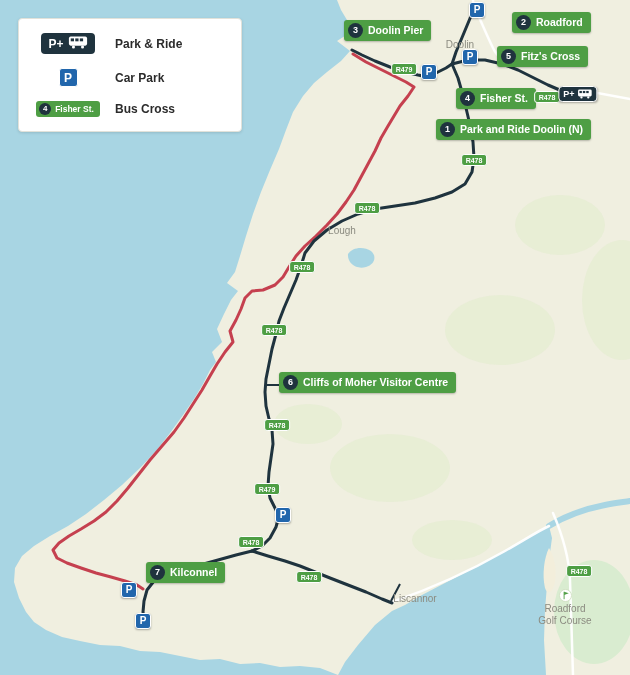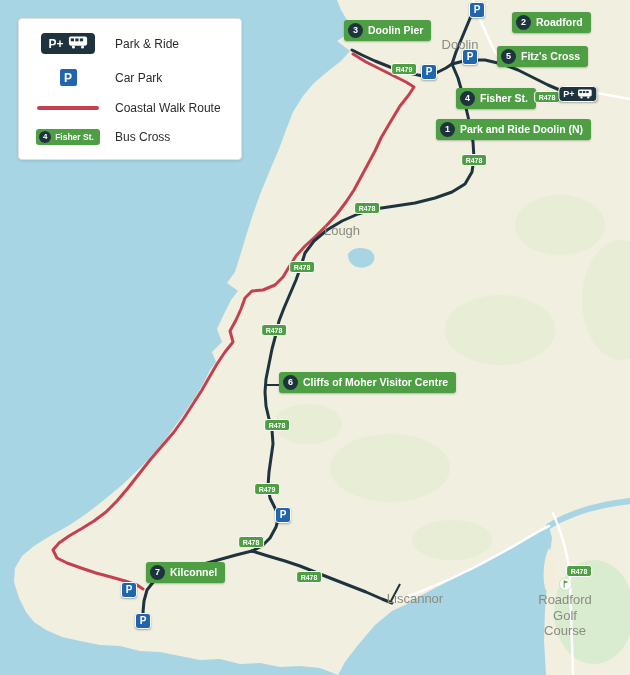--- a/index.html
+++ b/index.html
@@ -42,28 +42,28 @@
     font-weight:bold;font-size:10px;display:flex;align-items:center;justify-content:center;
     box-shadow:0 1px 2px rgba(0,0,0,.3);line-height:1;}
   .p-icon.legend-p{position:static;transform:none;width:17px;height:17px;font-size:12px;box-shadow:none;}
 
   .pr-chip{display:inline-flex;align-items:center;gap:4px;background:var(--route-bus,#1f333e);
     border-radius:4px;padding:3px 7px;color:#fff;font-weight:bold;font-size:12px;line-height:1;}
   .pr-map{position:absolute;transform:translate(-50%,-50%);border:1.5px solid #fff;font-size:9px;
     padding:2px 4px;gap:3px;box-shadow:0 1px 2px rgba(0,0,0,.3);}
 
   .place{position:absolute;transform:translate(-50%,-50%);color:var(--place-text,#8b8b80);
-    font-size:13px;text-align:center;line-height:1.2;white-space:nowrap;}
+    font-size:10px;text-align:center;line-height:1.2;white-space:nowrap;}
 
   .legend{position:absolute;left:18px;top:18px;width:224px;background:#fff;
     border:1px solid #e2e2da;border-radius:4px;padding:14px 12px;box-sizing:border-box;
     display:flex;flex-direction:column;gap:14px;box-shadow:0 1px 3px rgba(0,0,0,.12);}
   .legend-row{display:flex;align-items:center;gap:10px;}
   .legend-key{flex:0 0 74px;display:flex;justify-content:center;align-items:center;}
-  .legend-label{font-size:12px;color:#2b2b2b;font-weight:400;}
+  .legend-label{font-size:12px;color:#2b2b2b;font-weight:700;}
   .line-sample{width:62px;height:4px;border-radius:2px;}
   .line-walk{background:var(--route-walk,#c5404f);}
   .line-bus{background:var(--route-bus,#1f333e);}
 </style>
 </head>
 <body>
 
 <div class="map">
 
   <svg class="base" width="630" height="675" viewBox="0 0 630 675">
@@ -194,26 +194,20 @@
       <div class="legend-label">Park &amp; Ride</div>
     </div>
     <div class="legend-row">
       <div class="legend-key">
         <div class="p-icon legend-p">P</div>
       </div>
       <div class="legend-label">Car Park</div>
     </div>
     <div class="legend-row">
       <div class="legend-key">
-        <div class="line-sample line-walk"></div>
-      </div>
-      <div class="legend-label">Coastal Walk Route</div>
-    </div>
-    <div class="legend-row">
-      <div class="legend-key">
         <div class="stop-badge mini">
           <span class="stop-num">4</span>
           <span class="stop-text">Fisher St.</span>
         </div>
       </div>
       <div class="legend-label">Bus Cross</div>
     </div>
   </div>
 
 </div>

